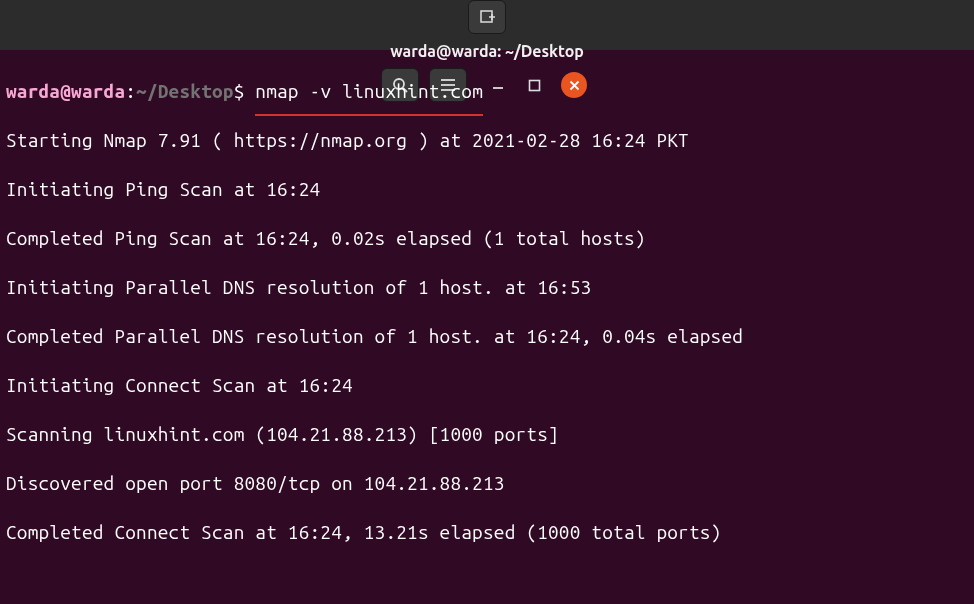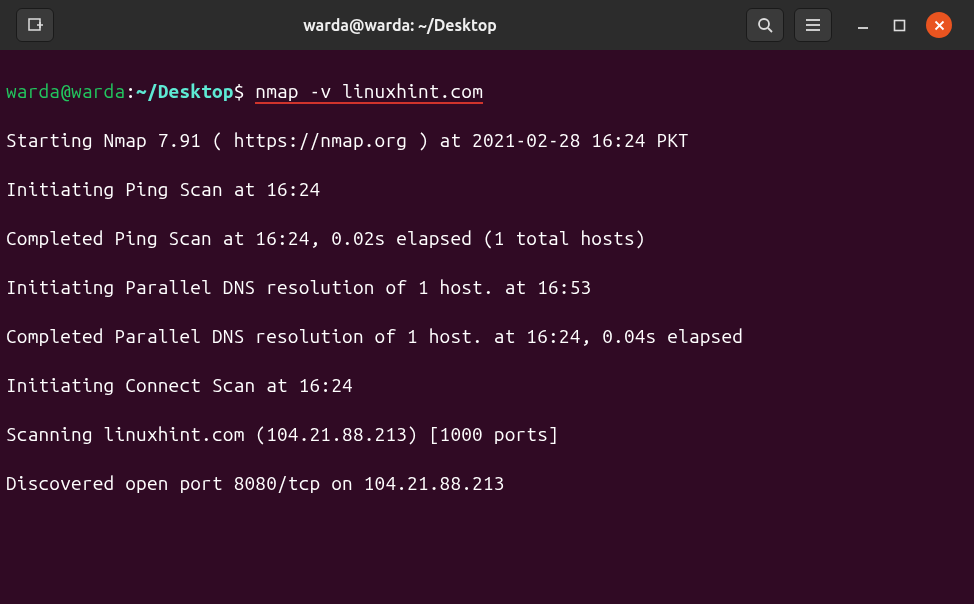--- a/index.html
+++ b/index.html
@@ -14,20 +14,21 @@
       font-family: 'Ubuntu Mono', 'Courier New', monospace;
       overflow: hidden;
     }
     .titlebar {
       height: 50px;
       background: #2c2c2c;
       display: flex;
       align-items: center;
       padding: 0 16px;
       gap: 8px;
+      flex-direction: column;
     }
     .titlebar-left {
       display: flex;
       align-items: center;
     }
     .new-tab-btn {
       width: 38px;
       height: 34px;
       background: #3a3a3a;
       border: 1px solid #1a1a1a;
@@ -95,38 +96,38 @@
     }
     .terminal {
       padding: 4px 6px;
       color: #ffffff;
       font-size: 19px;
       line-height: 24.5px;
       white-space: pre;
       letter-spacing: 0.2px;
     }
     .prompt-user {
-      color: #22c55e;
-      font-weight: normal;
+      color: #f9a8d4;
+      font-weight: bold;
       margin-top: 23px;
     }
     .prompt-path {
-      color: #5eead4;
+      color: #737373;
       font-weight: bold;
     }
     .prompt-colon {
       color: #ffffff;
     }
     .prompt-dollar {
       color: #ffffff;
     }
     .command {
       color: #ffffff;
       border-bottom: 2px solid #d0342c;
-      padding-bottom: 0;
+      padding-bottom: 12px;
     }
     .line {
       display: block;
     }
     svg {
       display: block;
     }
   </style>
 </head>
 <body>
@@ -180,20 +181,21 @@
 <div class="terminal">
 <span class="line"><span class="prompt-user">warda@warda</span><span class="prompt-colon">:</span><span class="prompt-path">~/Desktop</span><span class="prompt-dollar">$</span> <span class="command">nmap -v linuxhint.com</span></span>
 <span class="line">Starting Nmap 7.91 ( https://nmap.org ) at 2021-02-28 16:24 PKT</span>
 <span class="line">Initiating Ping Scan at 16:24</span>
 <span class="line">Completed Ping Scan at 16:24, 0.02s elapsed (1 total hosts)</span>
 <span class="line">Initiating Parallel DNS resolution of 1 host. at 16:53</span>
 <span class="line">Completed Parallel DNS resolution of 1 host. at 16:24, 0.04s elapsed</span>
 <span class="line">Initiating Connect Scan at 16:24</span>
 <span class="line">Scanning linuxhint.com (104.21.88.213) [1000 ports]</span>
 <span class="line">Discovered open port 8080/tcp on 104.21.88.213</span>
+<span class="line">Completed Connect Scan at 16:24, 13.21s elapsed (1000 total ports)</span>
 
 
 
 
 
 
 
 <span class="line"></span>
 
 

